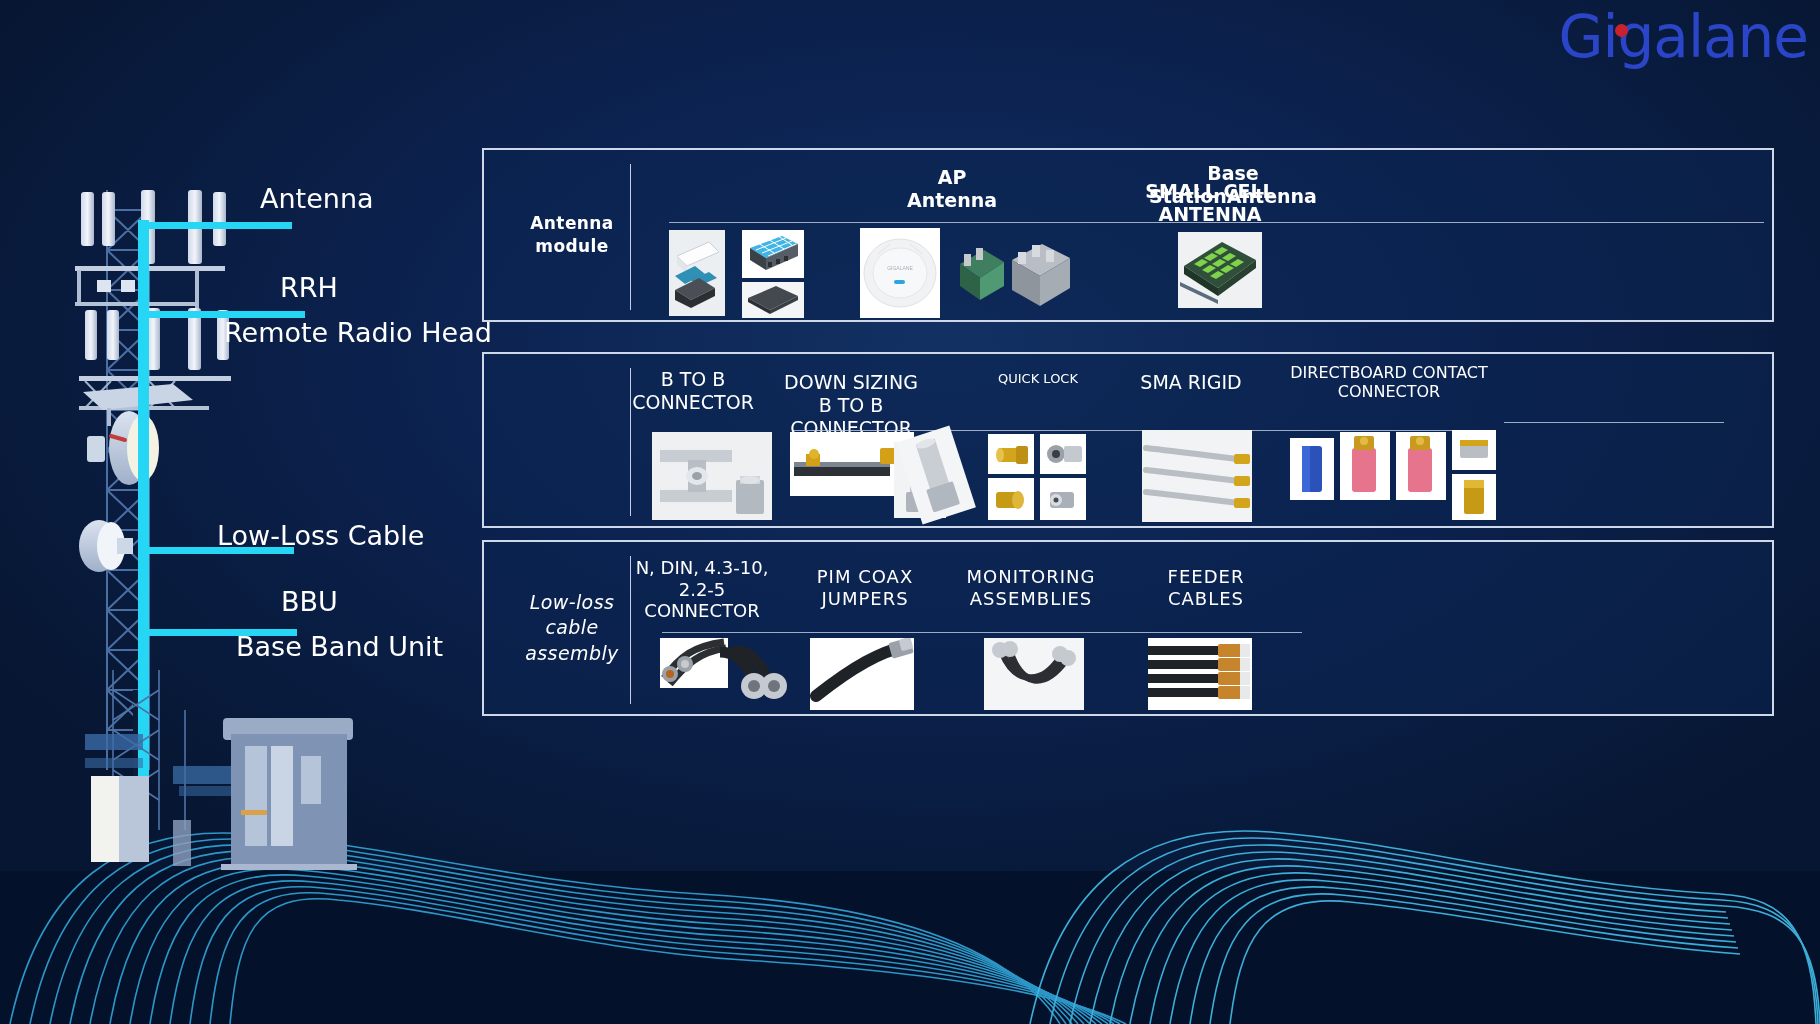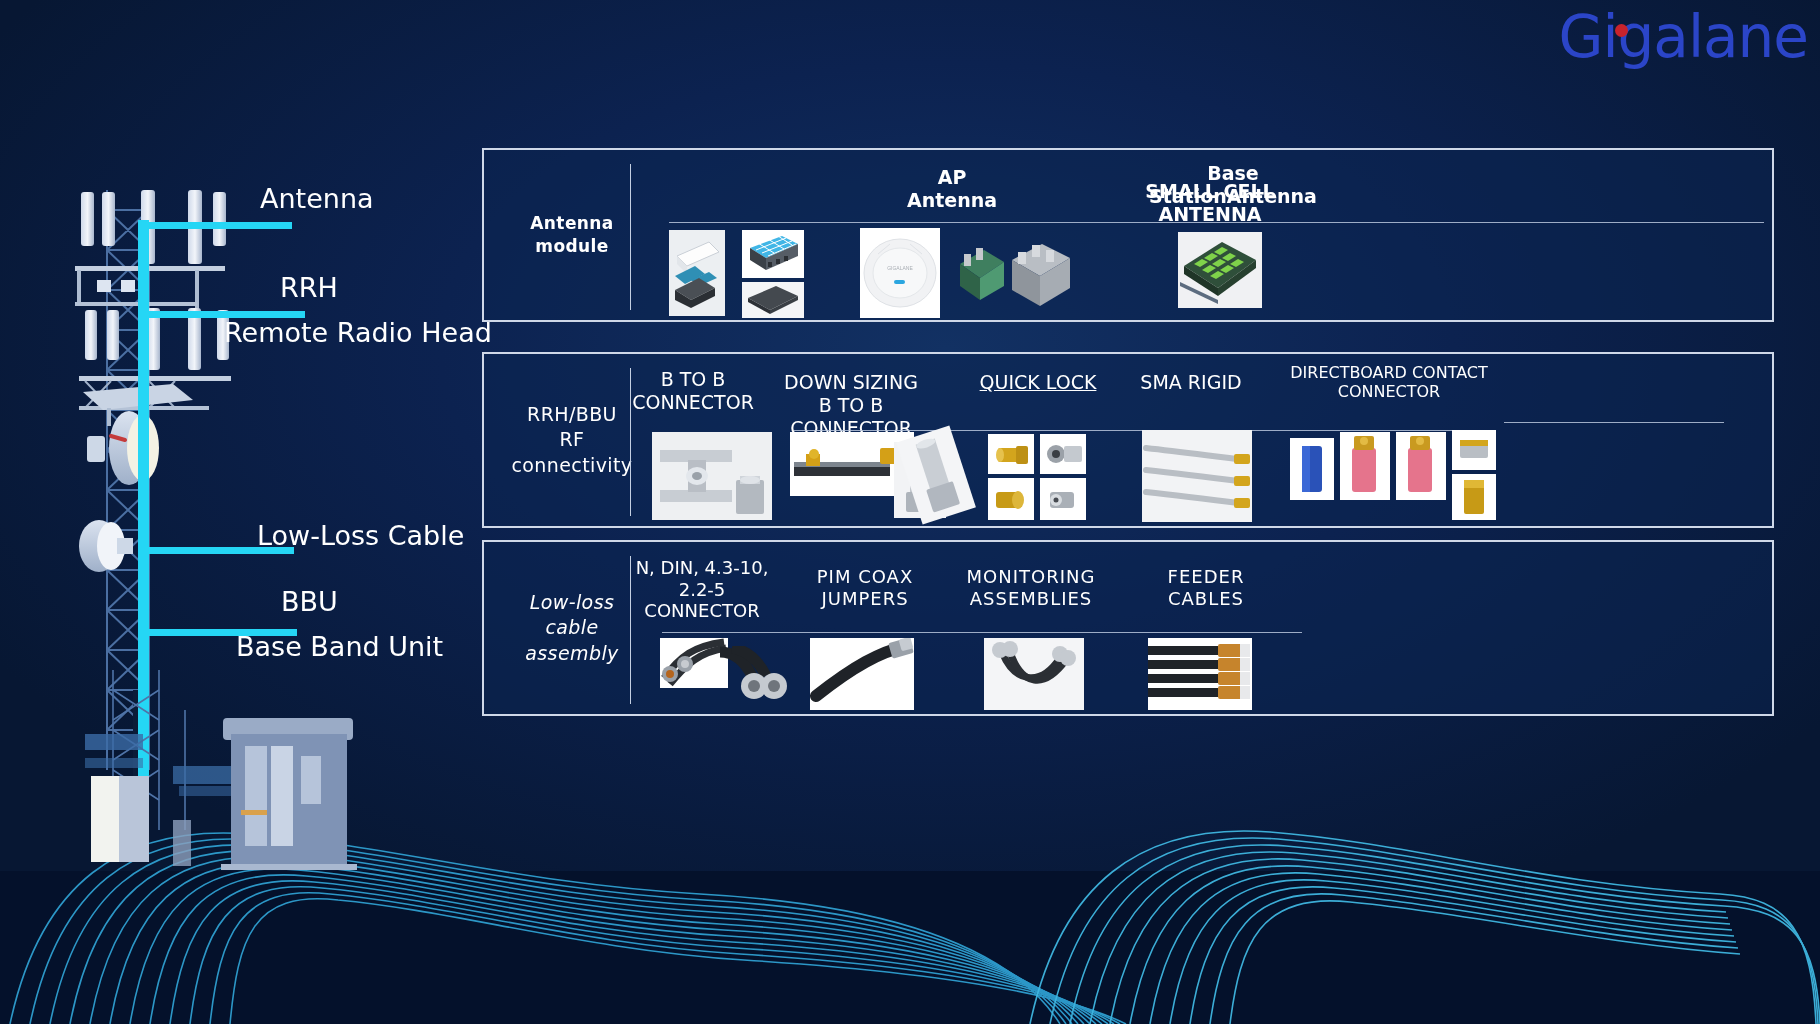--- a/index.html
+++ b/index.html
@@ -248,21 +248,21 @@
   </svg>
 
   <div class="leader" style="left:146px;top:222px;width:146px;"></div>
   <div class="leader" style="left:143px;top:311px;width:162px;"></div>
   <div class="leader" style="left:141px;top:547px;width:153px;"></div>
   <div class="leader" style="left:140px;top:629px;width:157px;"></div>
 
   <div class="tower-label" style="left:260px;top:183px;">Antenna</div>
   <div class="tower-label" style="left:280px;top:272px;text-align:right;">RRH</div>
   <div class="tower-label" style="left:224px;top:317px;">Remote Radio  Head</div>
-  <div class="tower-label" style="left:217px;top:520px;margin-left:40px;">Low-Loss Cable</div>
+  <div class="tower-label" style="left:217px;top:520px;">Low-Loss Cable</div>
   <div class="tower-label" style="left:281px;top:586px;">BBU</div>
   <div class="tower-label" style="left:236px;top:631px;">Base Band Unit</div>
 
   <div class="panel" style="left:482px;top:148px;width:1292px;height:174px;">
     <div class="panel-inner">
       <div class="cat-label" style="left:8px;width:160px;white-space:pre-line;">Antenna
 module</div>
       <div class="cat-divider" style="left:146px;top:14px;height:146px;"></div>
 
       <div class="col-head" style="left:626px;top:30px;width:200px;font-size:19px;white-space:pre-line;font-weight:bold;">SMALL CELL
@@ -355,31 +355,28 @@
           <polygon points="6,34 40,56 40,64 6,42" fill="#1f3527"></polygon>
           <polygon points="40,56 78,28 78,36 40,64" fill="#27402f"></polygon>
           <polygon points="2,50 40,68 40,72 2,54" fill="#5c6c7f"></polygon>
         </svg>
       </div>
     </div>
   </div>
 
   <div class="panel" style="left:482px;top:352px;width:1292px;height:176px;">
     <div class="panel-inner">
-      <div class="cat-label" style="left:8px;width:160px;white-space:pre-line;font-weight:normal;font-size:19px;">RRH/BBU
-RF
-connectivity</div>
       <div class="cat-divider" style="left:146px;top:14px;height:148px;"></div>
 
       <div class="col-head" style="left:129px;top:14px;width:160px;font-size:19px;white-space:pre-line;">B TO B
 CONNECTOR</div>
       <div class="col-head" style="left:287px;top:9px;width:160px;font-size:19px;white-space:pre-line;margin-top:8px;">DOWN SIZING
 B TO B
 CONNECTOR</div>
-      <div class="col-head" style="left:474px;top:17px;width:160px;font-size:19px;white-space:pre-line;text-decoration:underline;">QUICK LOCK</div>
+      <div class="col-head" style="left:474px;top:17px;width:160px;font-size:13px;white-space:pre-line;">QUICK LOCK</div>
       <div class="col-head" style="left:627px;top:17px;width:160px;font-size:19px;white-space:pre-line;">SMA RIGID</div>
       <div class="col-head" style="left:785px;top:9px;width:240px;font-size:16px;white-space:pre-line;">DIRECTBOARD CONTACT
 CONNECTOR</div>
 
       <div class="underline" style="left:310px;top:76px;width:700px;"></div>
       <div class="underline" style="left:1020px;top:68px;width:220px;"></div>
 
       <div class="ph" style="left:168px;top:78px;width:120px;height:88px;">
         <svg viewBox="0 0 120 88" style="width:100%;height:100%;background:#eef0f2">
           <rect x="8" y="18" width="72" height="12" fill="#c8cdd3"></rect>

